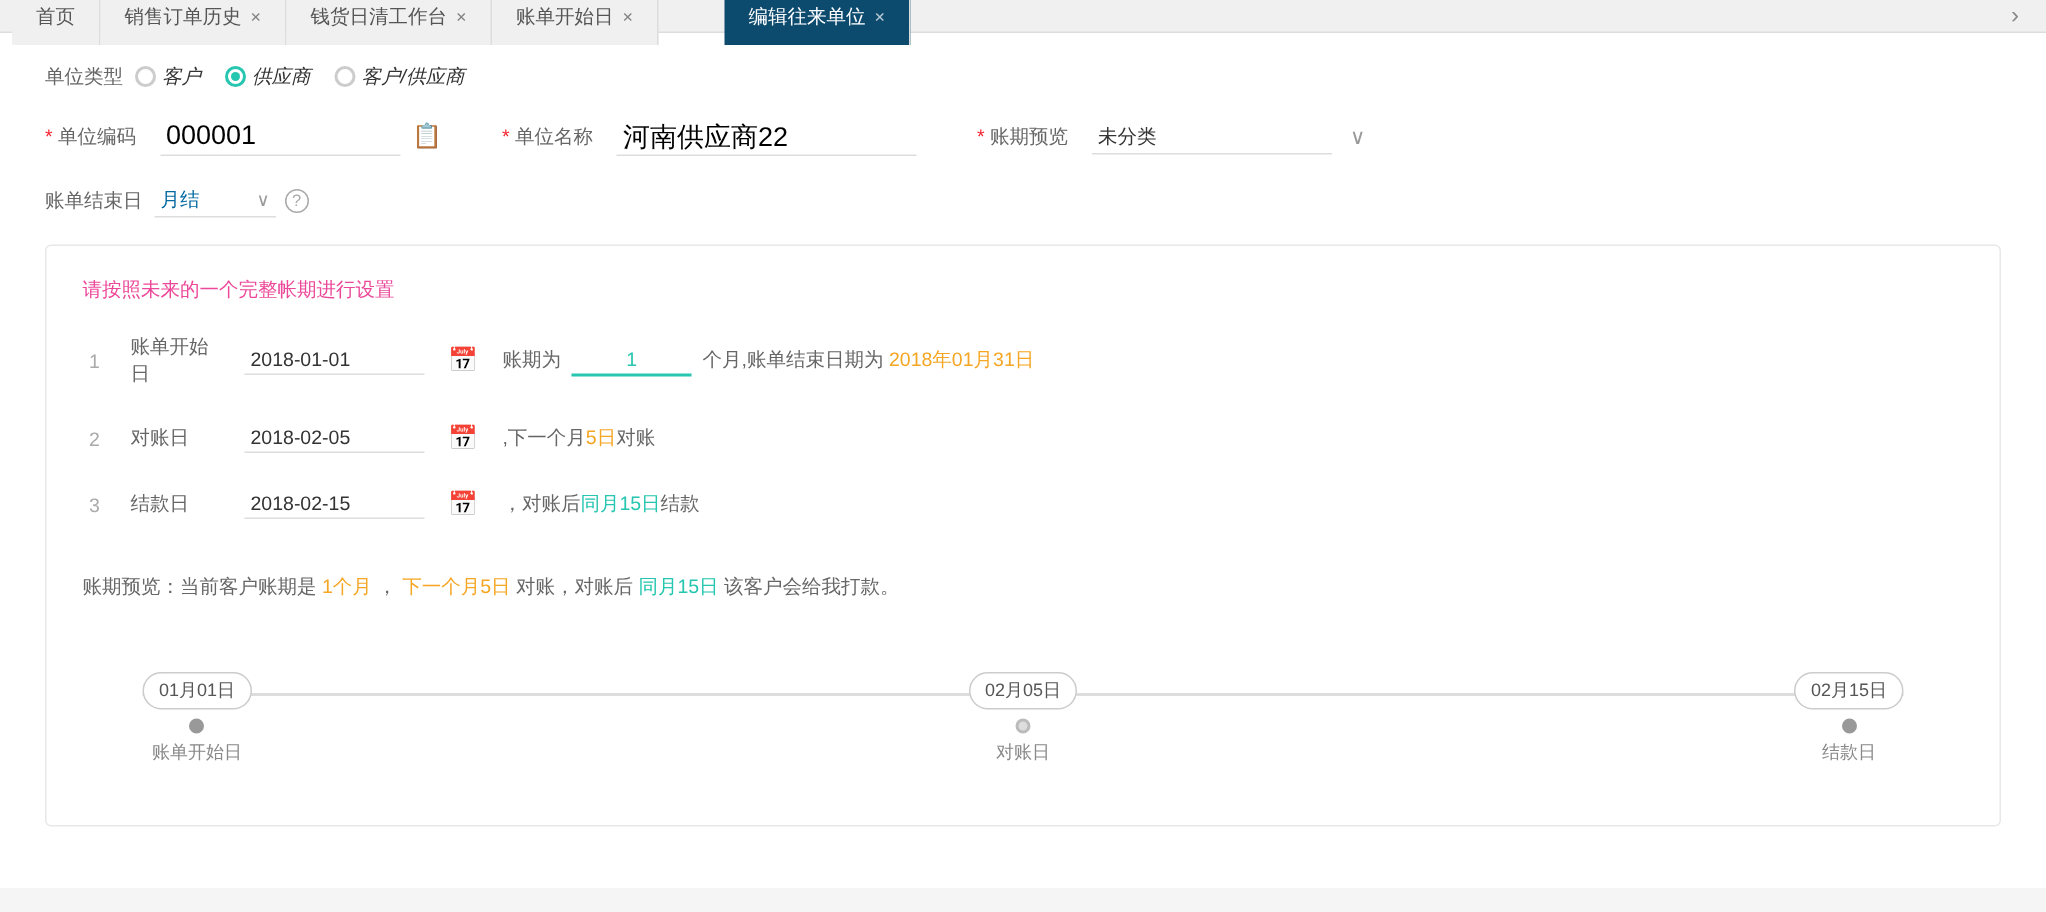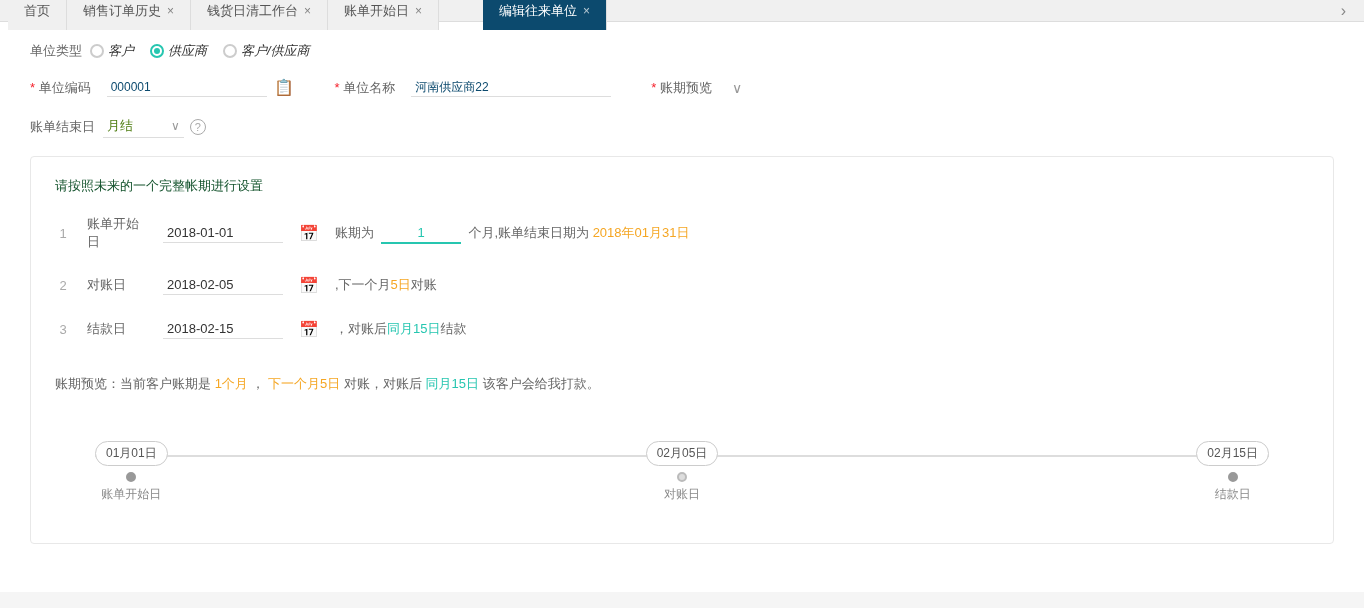--- a/index.html
+++ b/index.html
@@ -103,41 +103,41 @@
       display: flex;
       align-items: center;
       margin-right: 40px;
       gap: 8px;
     }
     .form-input {
       border: none;
       border-bottom: 1px solid #ddd;
       outline: none;
       padding: 2px 4px;
-      font-size: 12px;
-      color: #0c4a6e;
+      font-size: 18px;
+      color: #000000;
       width: 160px;
     }
     .calendar-icon {
       color: #26c6b0;
       cursor: pointer;
       font-size: 16px;
     }
 
     
     .select-field {
       display: flex;
       align-items: center;
       gap: 4px;
       border-bottom: 1px solid #ddd;
       padding: 2px 4px;
       cursor: pointer;
     }
     .select-value {
-      color: #4d7c0f;
+      color: #0369a1;
       min-width: 60px;
     }
     .chevron-down {
       color: #999;
       font-size: 12px;
     }
     .help-icon {
       width: 16px;
       height: 16px;
       border-radius: 50%;
@@ -162,21 +162,21 @@
 
     
     .period-box {
       border: 1px solid #e8e8e8;
       border-radius: 4px;
       padding: 20px 24px;
       margin-top: 8px;
     }
     .period-title {
       font-size: 13px;
-      color: #14532d;
+      color: #ec4899;
       margin-bottom: 20px;
     }
 
     .period-row {
       display: flex;
       align-items: center;
       margin-bottom: 24px;
       gap: 16px;
     }
     .period-num {
@@ -337,20 +337,23 @@
       <span class="form-label required">单位编码</span>
       <input class="form-input" type="text" value="000001" style="">
       <span class="calendar-icon">📋</span>
     </div>
     <div class="form-field">
       <span class="form-label required">单位名称</span>
       <input class="form-input" type="text" style="width: 200px;" value="河南供应商22">
     </div>
     <div class="form-field">
       <span class="form-label required">账期预览</span>
+      <div class="category-dropdown">
+        <span>未分类</span>
+      </div>
       <span style="color:#999; font-size:14px; margin-left:4px;">∨</span>
     </div>
   </div>
 
   <div class="form-row">
     <span class="form-label">账单结束日</span>
     <div class="select-field">
       <span class="select-value">月结</span>
       <span class="chevron-down">∨</span>
     </div>

